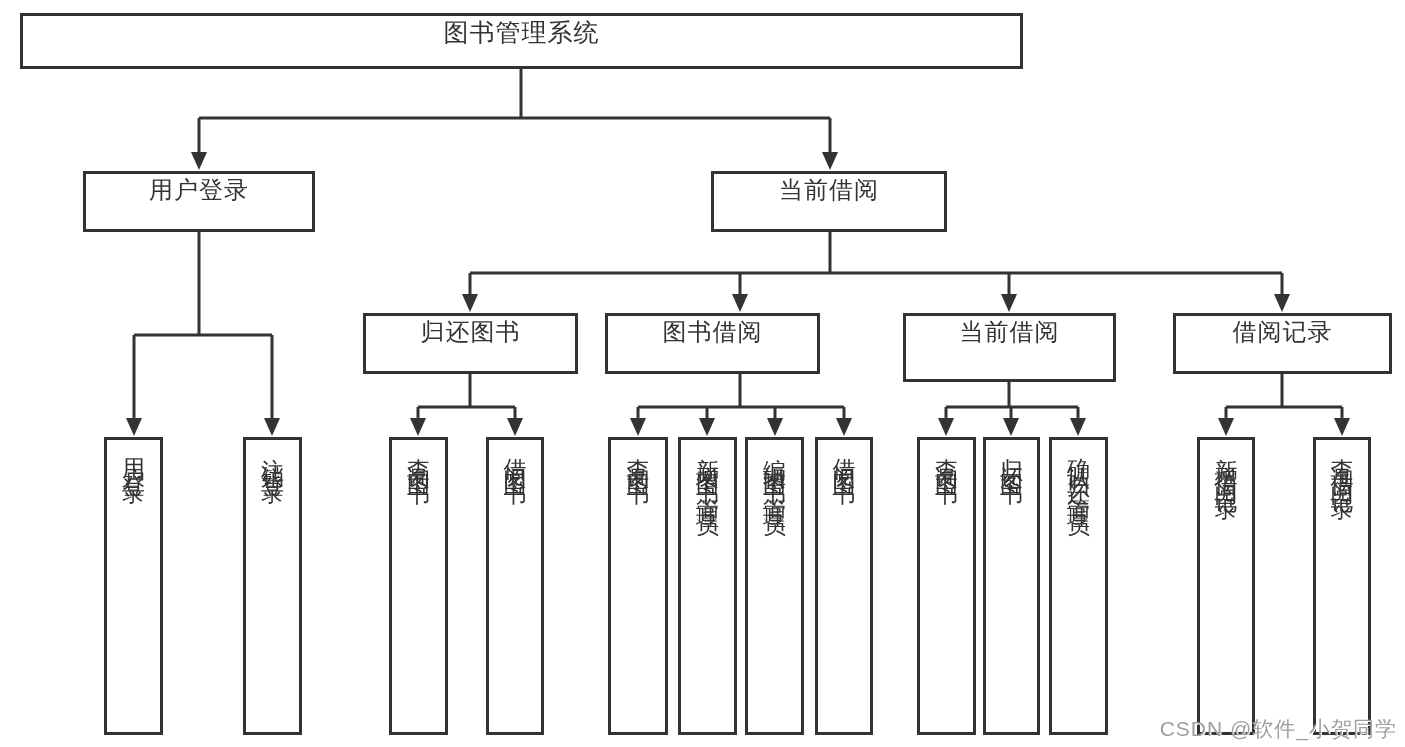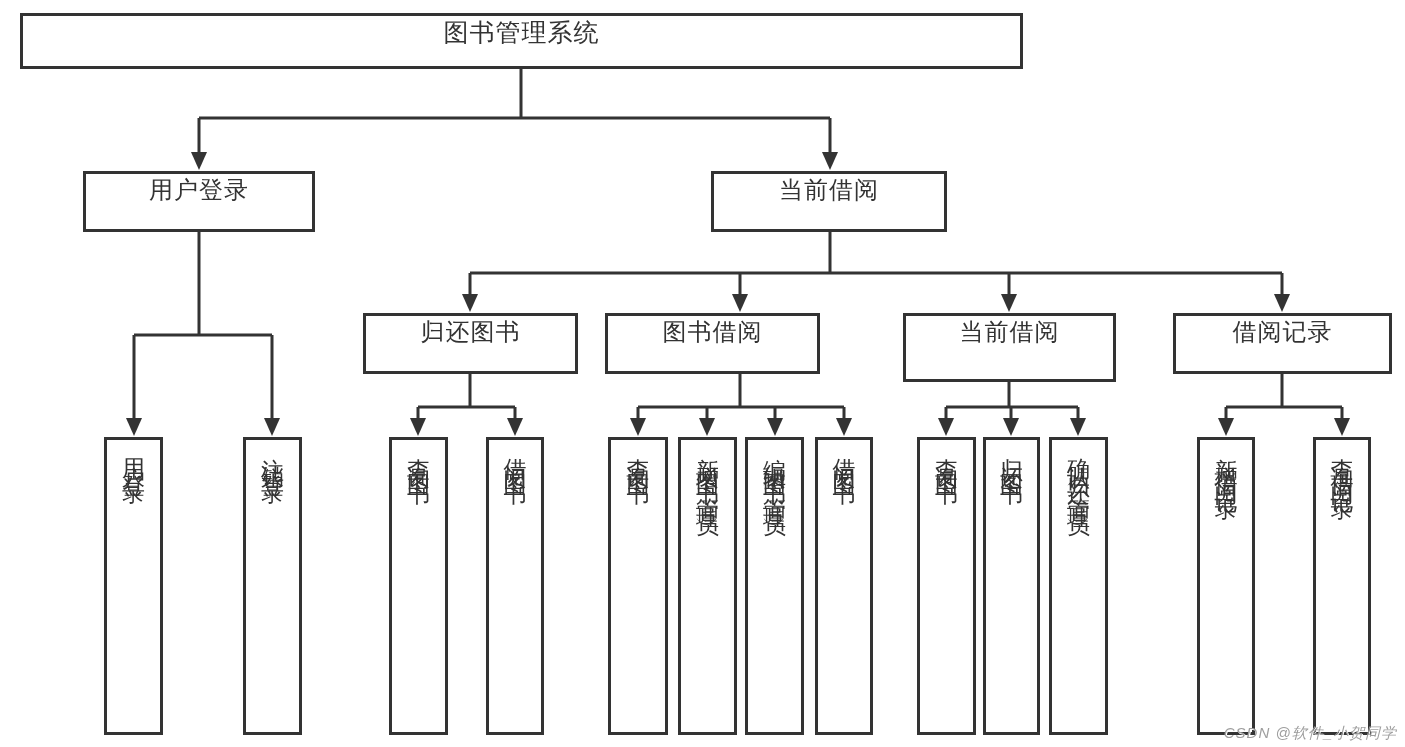--- a/index.html
+++ b/index.html
@@ -34,27 +34,26 @@
     text-orientation: mixed;
     font-size: 23px;
     letter-spacing: 8px;
     line-height: 1;
     white-space: nowrap;
   }
   .watermark {
     position: absolute;
     right: 8px;
     bottom: 4px;
-    font-size: 15px;
+    font-size: 21px;
     color: #9e9e9e;
     letter-spacing: 1px;
     text-shadow: 1px 1px 0 #ffffff;
     z-index: 5;
     white-space: nowrap;
-    font-style: italic;
   }
 </style>
 </head>
 <body>
 
 <div class="canvas">
 
   <svg class="wires" viewBox="0 0 1405 747" xmlns="http://www.w3.org/2000/svg">
     <g stroke="#333333" stroke-width="3" fill="none">
 

